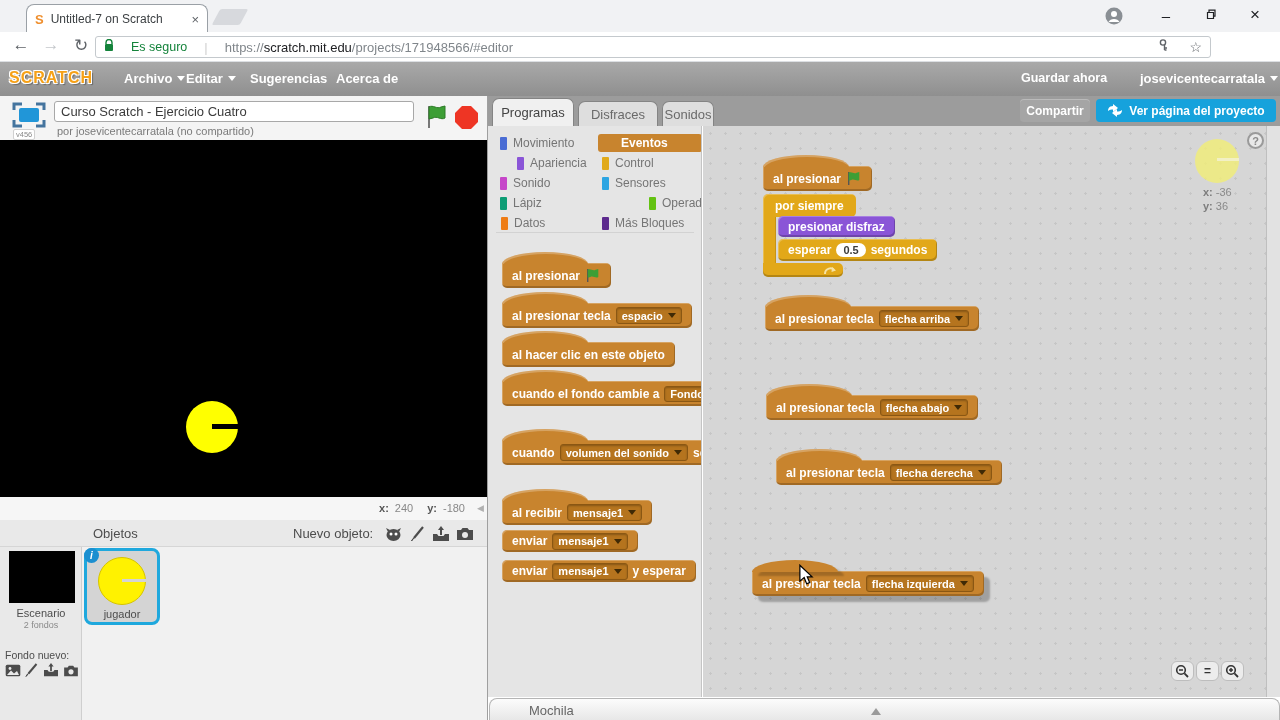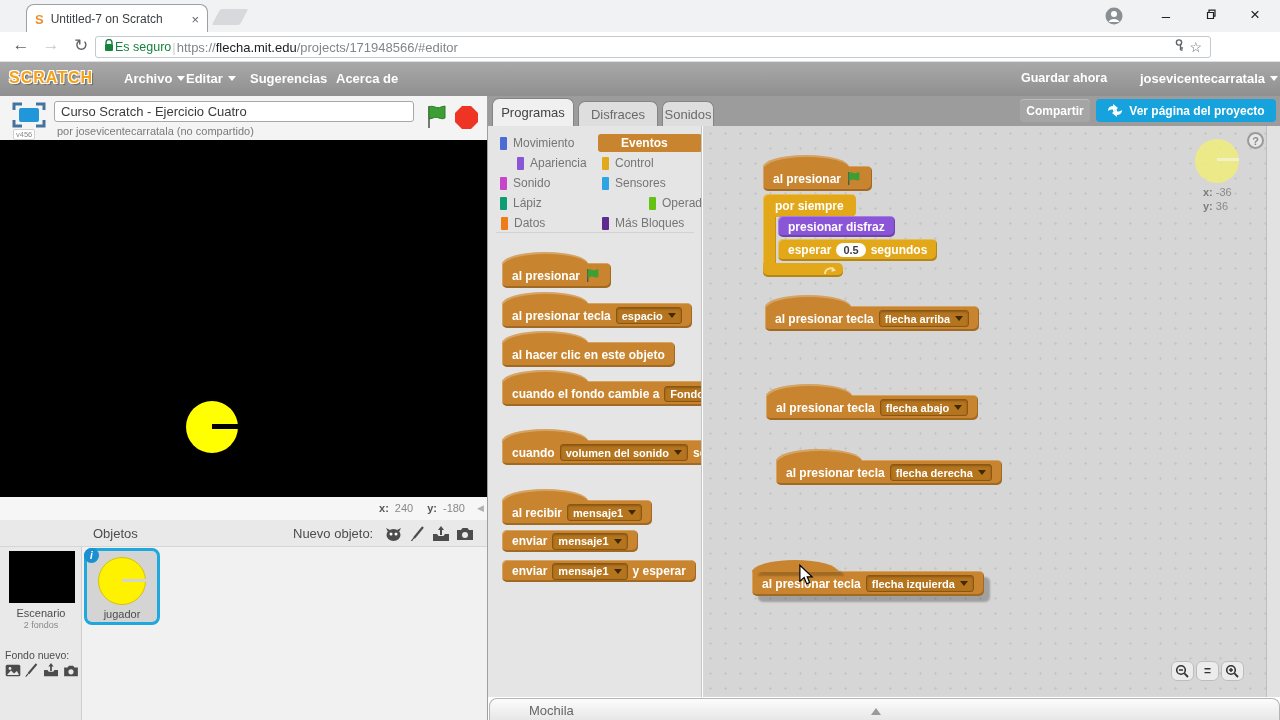--- a/index.html
+++ b/index.html
@@ -11,21 +11,21 @@
   .tab { position:absolute; left:26px; top:4px; width:182px; height:29px; background:#fff; border:1px solid #9aa0a6; border-bottom:none; border-radius:8px 8px 0 0; display:flex; align-items:center; padding:0 8px; gap:7px; }
   .tab-title { font-size:12px; color:#3c4043; flex:1; white-space:nowrap; overflow:hidden; }
   .tab-close { color:#5f6368; font-size:13px; cursor:default; }
   .favicon { color:#ef8f2e; font-weight:bold; font-size:13px; }
   .newtab { position:absolute; left:216px; top:9px; width:28px; height:16px; background:#d7d9dd; transform:skewX(-28deg); border-radius:2px; }
   .winbtn { position:absolute; top:0; width:44px; height:30px; display:flex; align-items:center; justify-content:center; color:#202124; font-size:15px; }
   .profile-ic { position:absolute; left:1104px; top:6px; }
 
   .urlrow { position:absolute; left:0; top:32px; width:1280px; height:30px; background:#fff; border-bottom:1px solid #dcdfe3; }
   .navic { position:absolute; top:3px; font-size:17px; color:#5f6368; width:26px; text-align:center; }
-  .omnibox { position:absolute; left:95px; top:4px; width:1116px; height:22px; border:1px solid #c4c9cd; border-radius:3px; background:#fff; display:flex; align-items:center; padding:0 8px; gap:1px; }
+  .omnibox { position:absolute; left:95px; top:4px; width:1116px; height:22px; border:1px solid #c4c9cd; border-radius:3px; background:#fff; display:flex; align-items:center; padding:0 8px; gap:17px; }
   .secure { color:#14833b; font-size:12.5px; }
   .url-sep { color:#d0d0d0; font-size:13px; }
   .url { font-size:13px; color:#80868b; white-space:nowrap; flex:1; }
   .url b { color:#202124; font-weight:normal; }
   .dots { position:absolute; left:1256px; top:36px; font-size:16px; color:#5f6368; width:20px; text-align:center; }
 
   
   .menubar { position:absolute; left:0; top:62px; width:1280px; height:34px; background:linear-gradient(#a9a9a9,#8f8f8f); }
   .logo { position:absolute; left:9px; top:7px; font-size:16px; font-weight:bold; letter-spacing:1px; color:#f6a117; text-shadow:-1px -1px 0 #fff,1px -1px 0 #fff,-1px 1px 0 #fff,1px 1px 0 #fff,2px 2px 1px rgba(0,0,0,.3); }
   .menuitem { position:absolute; top:9px; color:#fff; font-weight:bold; font-size:13px; display:flex; align-items:center; gap:5px; }
@@ -151,21 +151,21 @@
     <span class="navic" style="left:68px;">↻</span>
     <div class="omnibox">
       <span>
         <svg width="10" height="13" viewBox="0 0 10 13">
             <path d="M2,5 V3.5 a3,3 0 0 1 6,0 V5" fill="none" stroke="#14833b" stroke-width="1.4"></path>
             <rect x="1" y="5" width="8" height="7" rx="1" fill="#14833b"></rect>
           </svg>
       </span>
       <span class="secure">Es seguro</span>
       <span class="url-sep">|</span>
-      <span class="url"><span>https://</span><b>flecha.mit.edu</b><span>/projects/171948566/#editor</span></span>
+      <span class="url"><span>https://</span><b>scratch.mit.edu</b><span>/projects/171948566/#editor</span></span>
       <span>
         <svg width="14" height="14" viewBox="0 0 14 14">
             <circle cx="5" cy="4.5" r="2.6" fill="none" stroke="#5f6368" stroke-width="1.4"></circle>
             <path d="M6.5,6.5 L6.5,12 M6.5,10 h2.5 M6.5,12 h2" stroke="#5f6368" stroke-width="1.4" fill="none"></path>
           </svg>
       </span>
       <span style="color:#5f6368; font-size:14px;">☆</span>
     </div>
     <span class="dots">⋮</span>
   </div>

